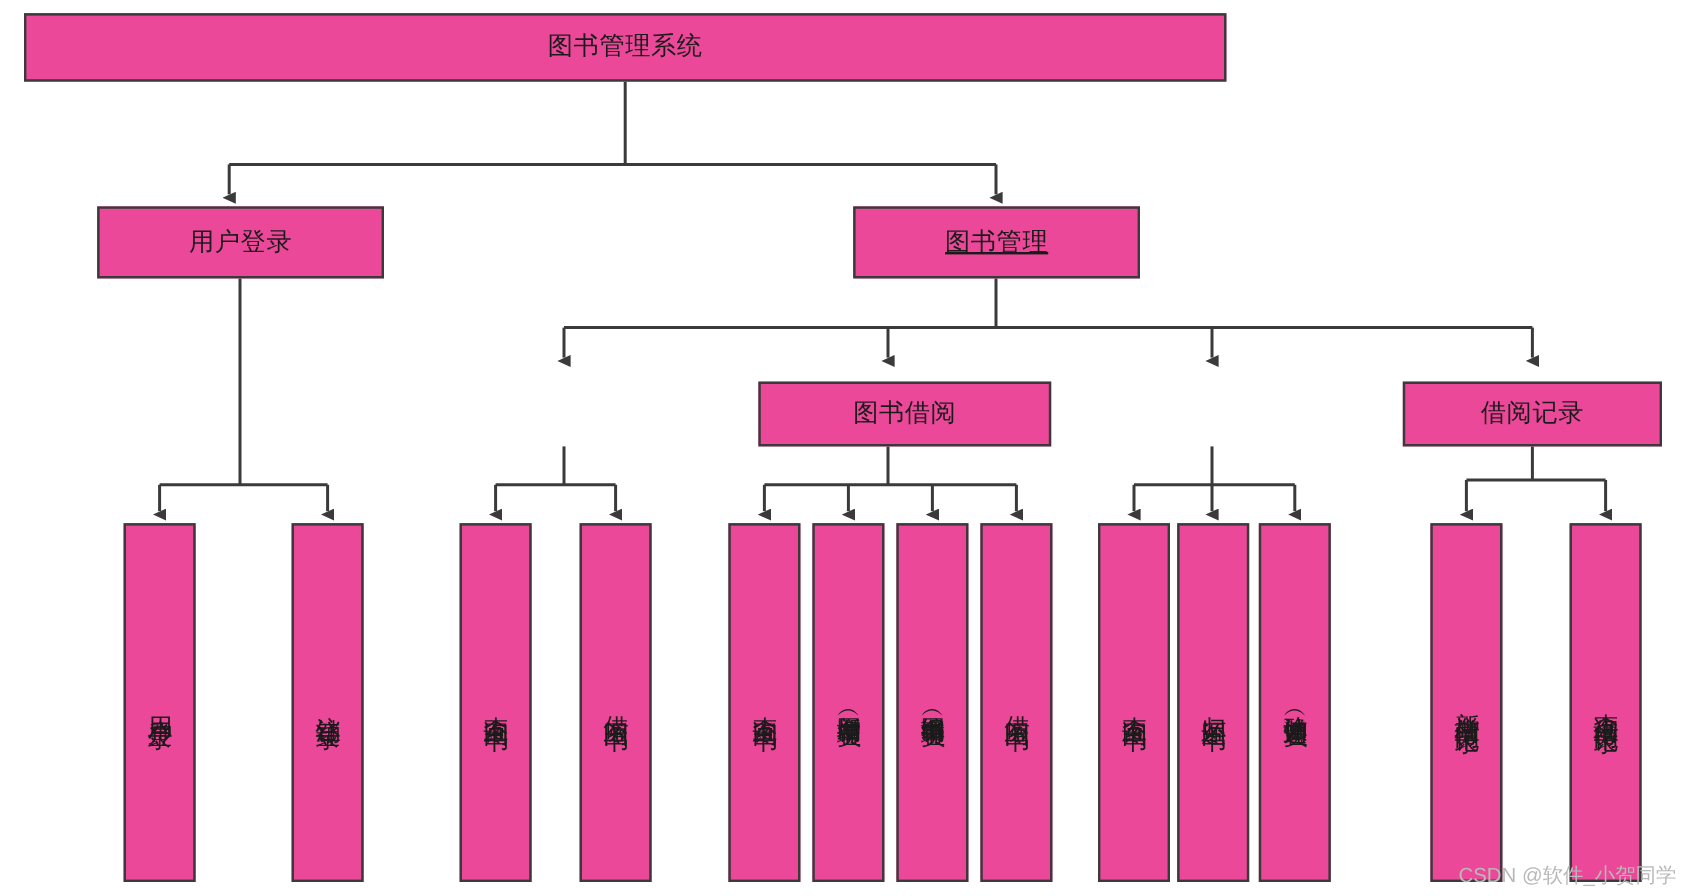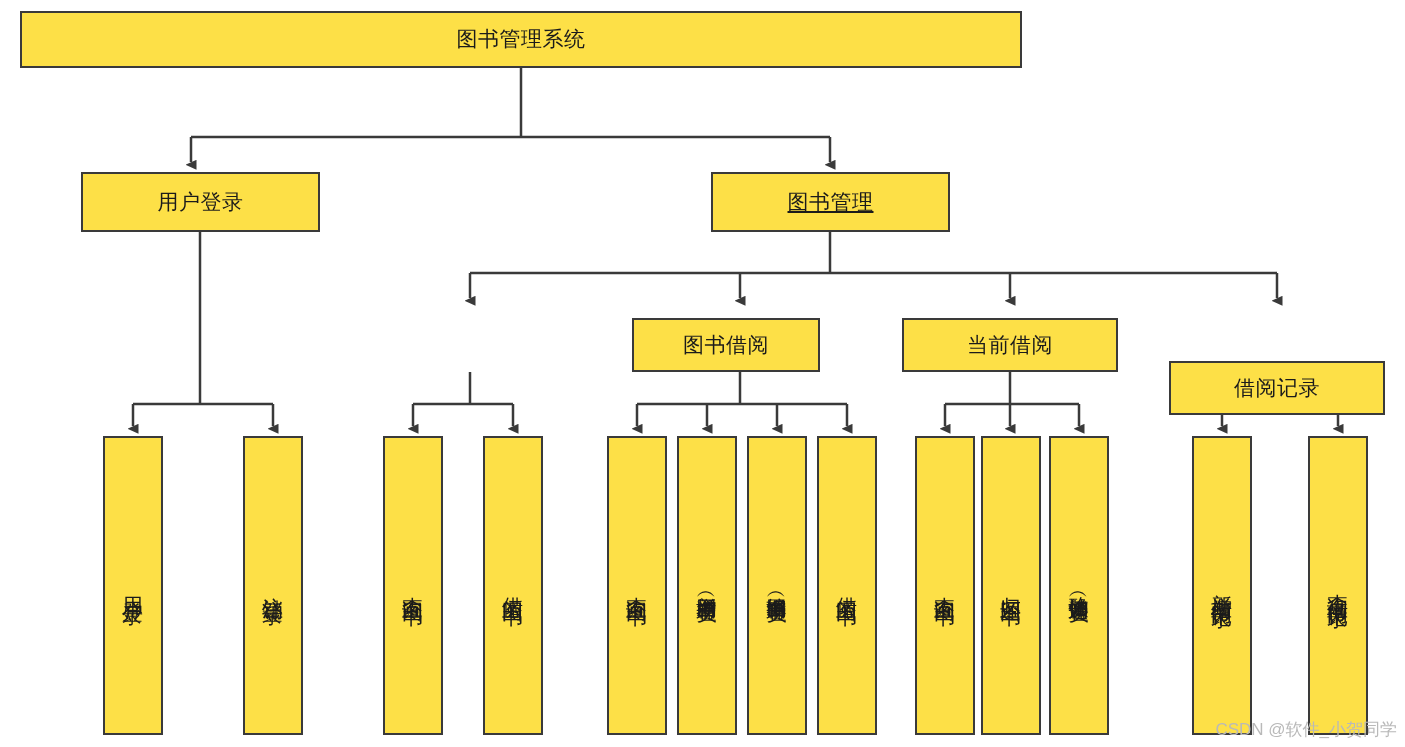--- a/index.html
+++ b/index.html
@@ -23,21 +23,21 @@
     position: absolute;
     left: 0;
     top: 0;
     width: 1405px;
     height: 747px;
   }
   .node {
     position: absolute;
     box-sizing: border-box;
     border: 2px solid #3a3a3a;
-    background: #fde047;
+    background: #ec4899;
     display: flex;
     align-items: center;
     justify-content: center;
     color: #1b1b1b;
     z-index: 2;
   }
   .node .label {
     display: block;
     text-align: center;
     line-height: 1.15;
@@ -133,27 +133,24 @@
     <span class="label">图书管理系统</span>
   </div>
 
   <div class="node horiz" style="left:81px; top:172px; width:239px; height:60px;">
     <span class="label">用户登录</span>
   </div>
   <div class="node horiz" style="left:711px; top:172px; width:239px; height:60px;text-decoration:underline;">
     <span class="label">图书管理</span>
   </div>
 
-  <div class="node horiz" style="left:632px; top:318px; width:188px; height:54px;">
+  <div class="node horiz" style="left:632px; top:318px; width:244px; height:54px;">
     <span class="label">图书借阅</span>
   </div>
-  <div class="node horiz" style="left:902px; top:318px; width:216px; height:54px;">
-    <span class="label">当前借阅</span>
-  </div>
-  <div class="node horiz" style="left:1169px; top:318px; width:216px; height:54px;margin-top:43px;">
+  <div class="node horiz" style="left:1169px; top:318px; width:216px; height:54px;">
     <span class="label">借阅记录</span>
   </div>
 
   <div class="node vert" style="left:103px; top:436px; width:60px; height:299px;">
     <span class="label">用户登录</span>
   </div>
   <div class="node vert" style="left:243px; top:436px; width:60px; height:299px;">
     <span class="label">注销登录</span>
   </div>
 

